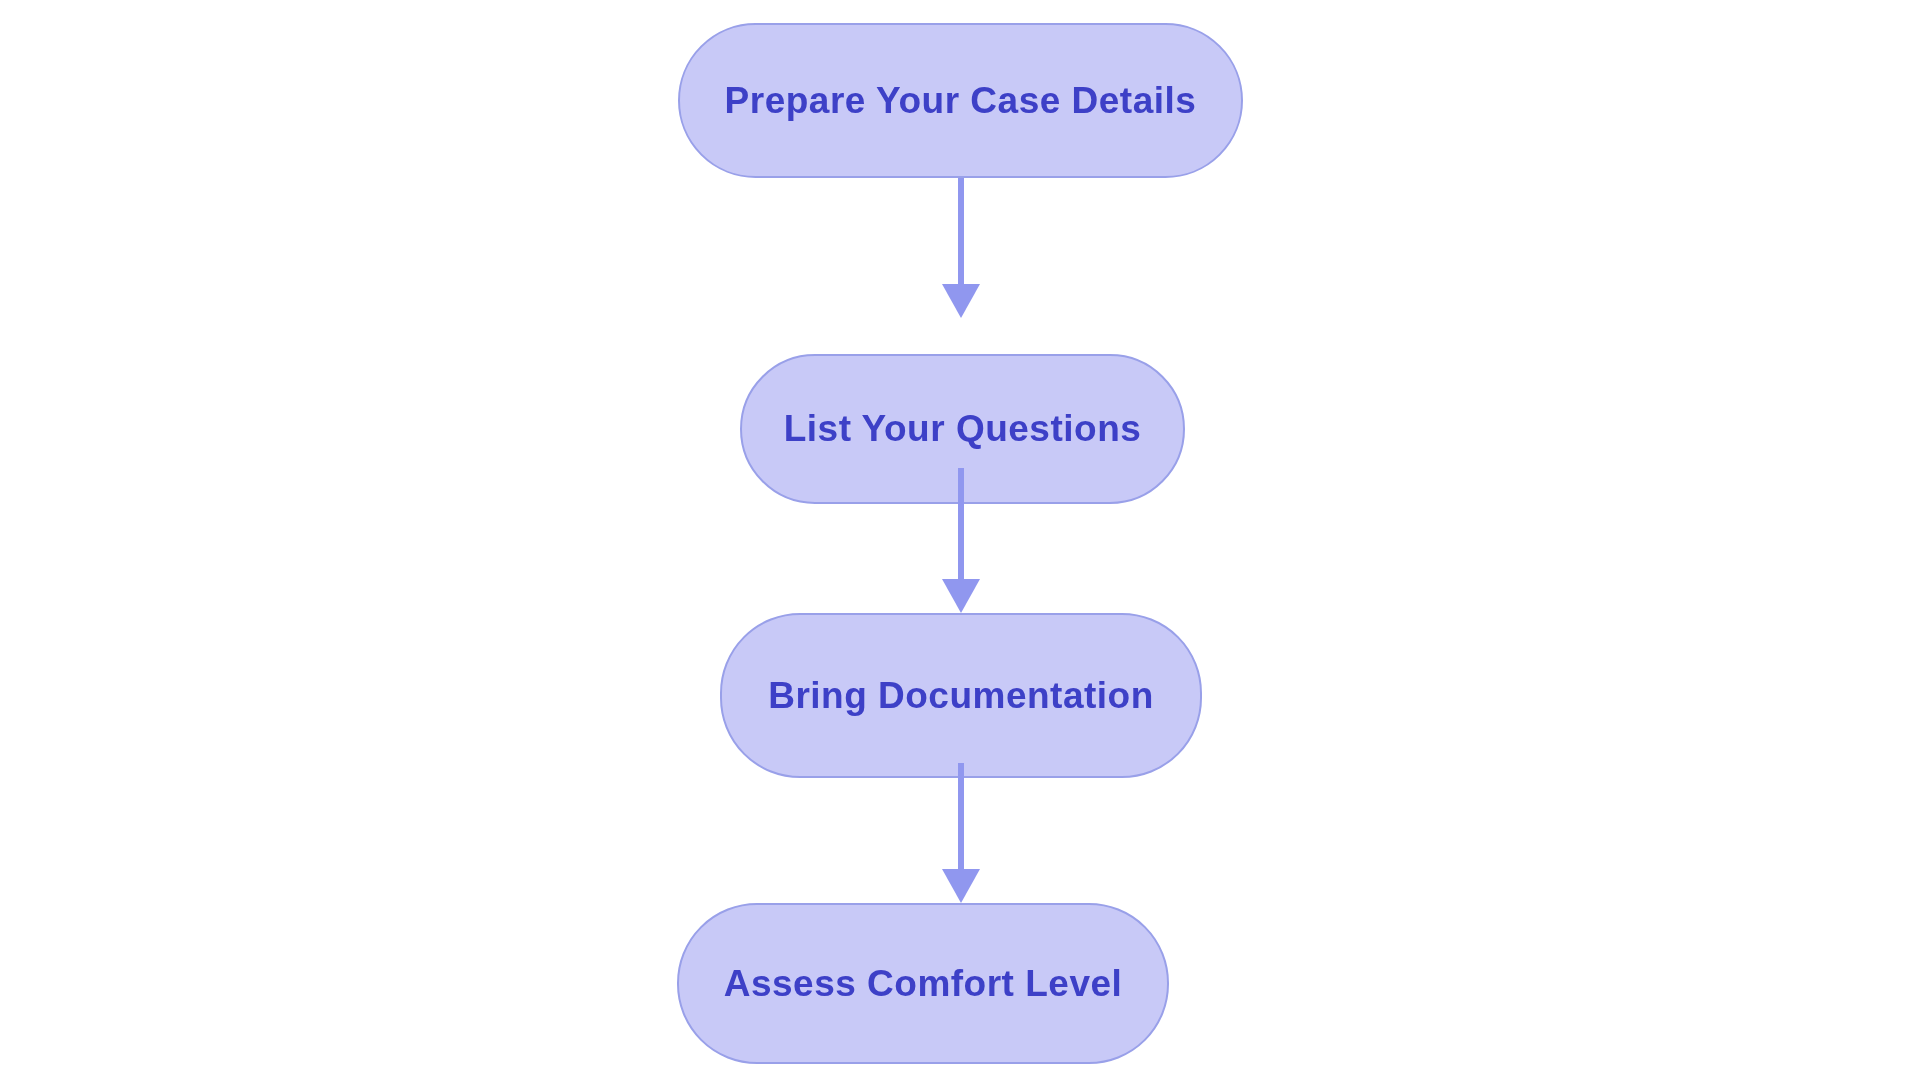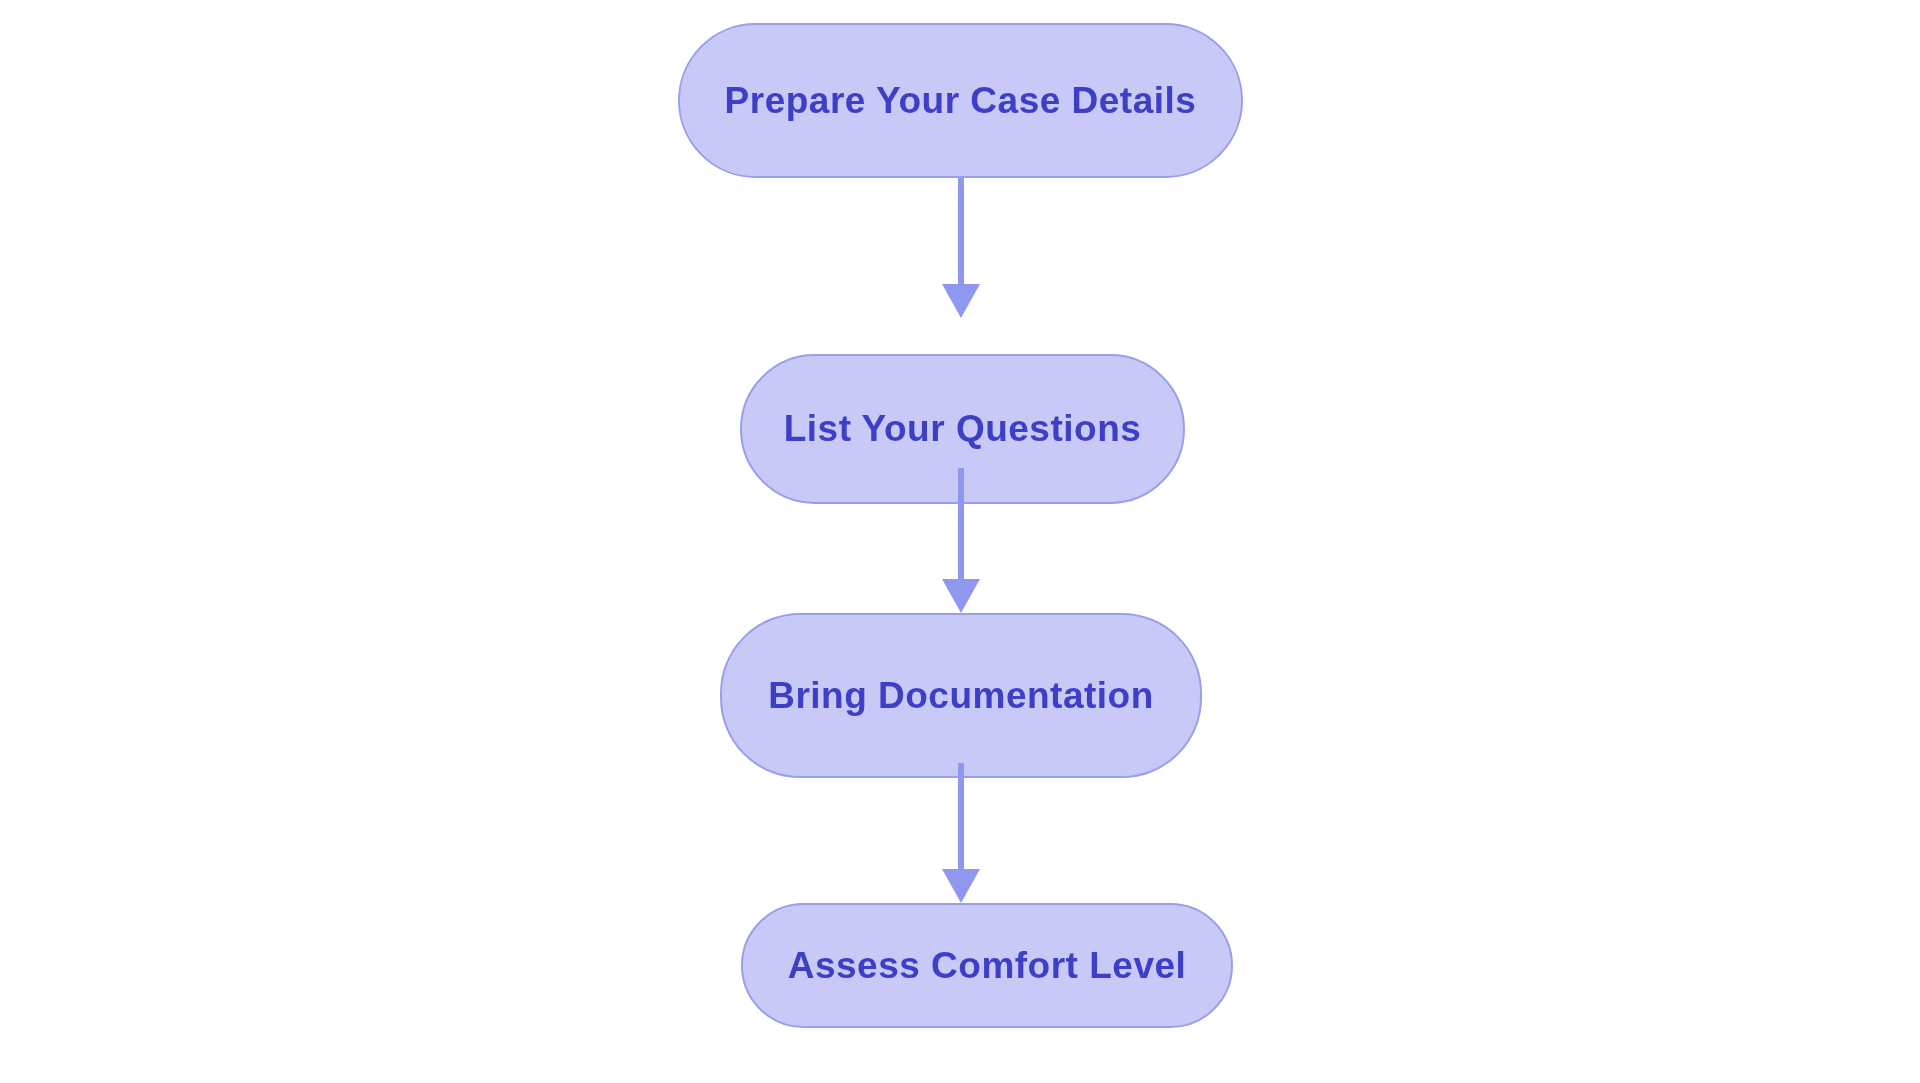--- a/index.html
+++ b/index.html
@@ -34,21 +34,21 @@
     color: var(--node_text);
     font-size: 37px;
     font-weight: 700;
     letter-spacing: 0.5px;
     text-align: center;
     white-space: nowrap;
   }
   .node-1 { left: 678px; top:  23px; width: 565px; height: 155px; }
   .node-2 { left: 740px; top: 318px; width: 445px; height: 150px; margin-top: 36px; }
   .node-3 { left: 720px; top: 613px; width: 482px; height: 165px; }
-  .node-4 { left: 741px; top: 903px; width: 492px; height: 125px; }
+  .node-4 { left: 677px; top: 903px; width: 492px; height: 161px; }
 
   .edge-line {
     position: absolute;
     left: 958px;
     width: 6px;
     background: var(--arrow);
   }
   .edge-line.line-1 { top: 178px; height: 106px; }
   .edge-line.line-2 { top: 468px; height: 111px; }
   .edge-line.line-3 { top: 763px; height: 106px; }

